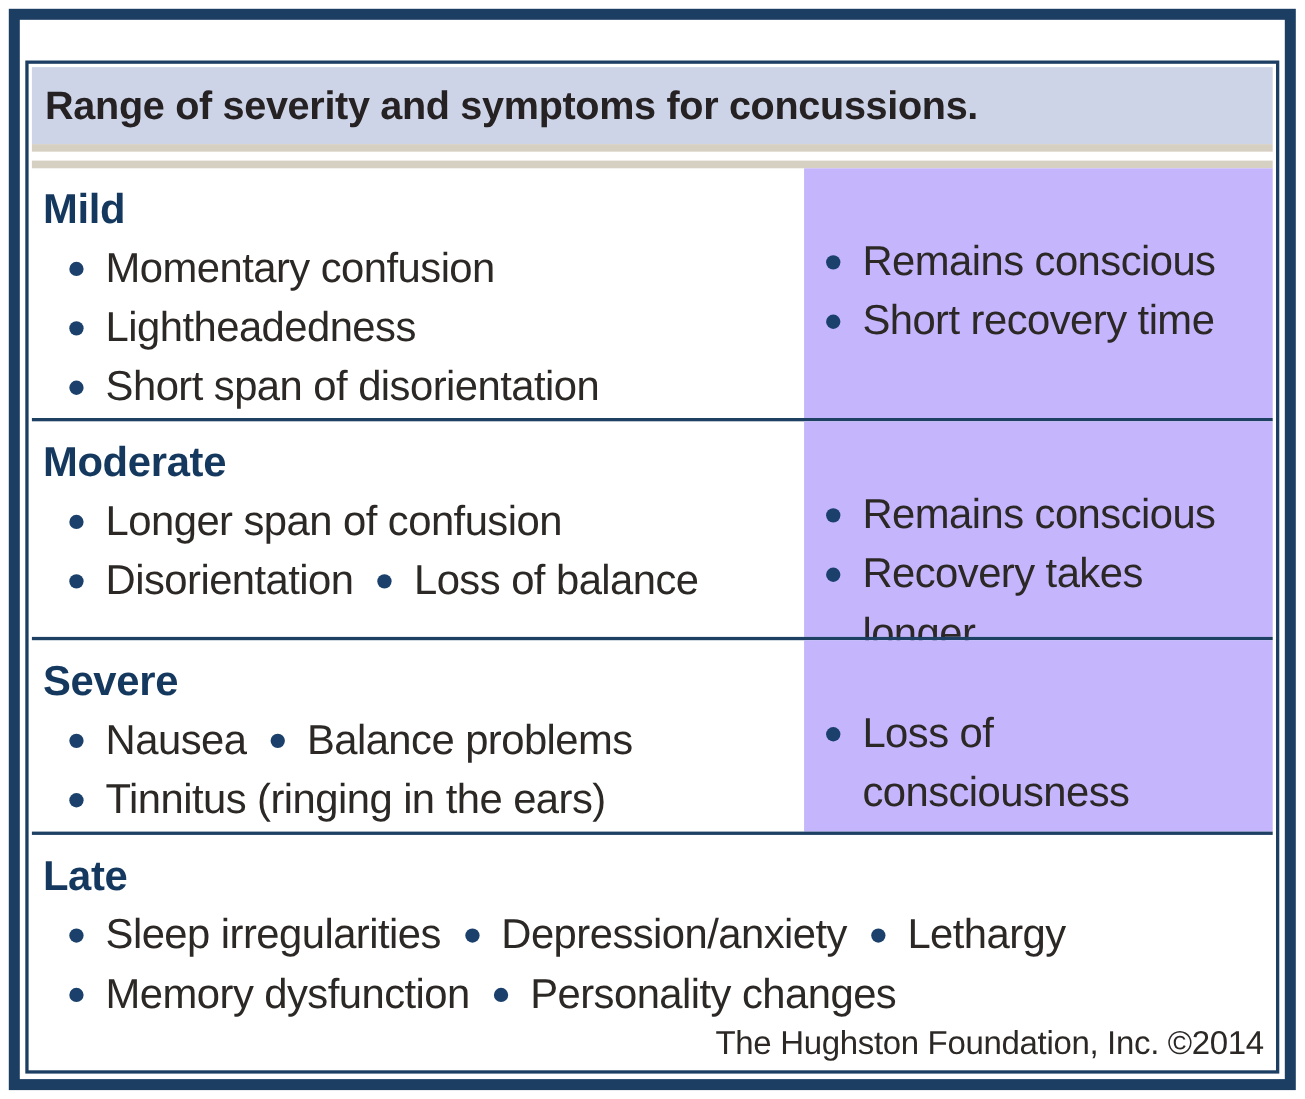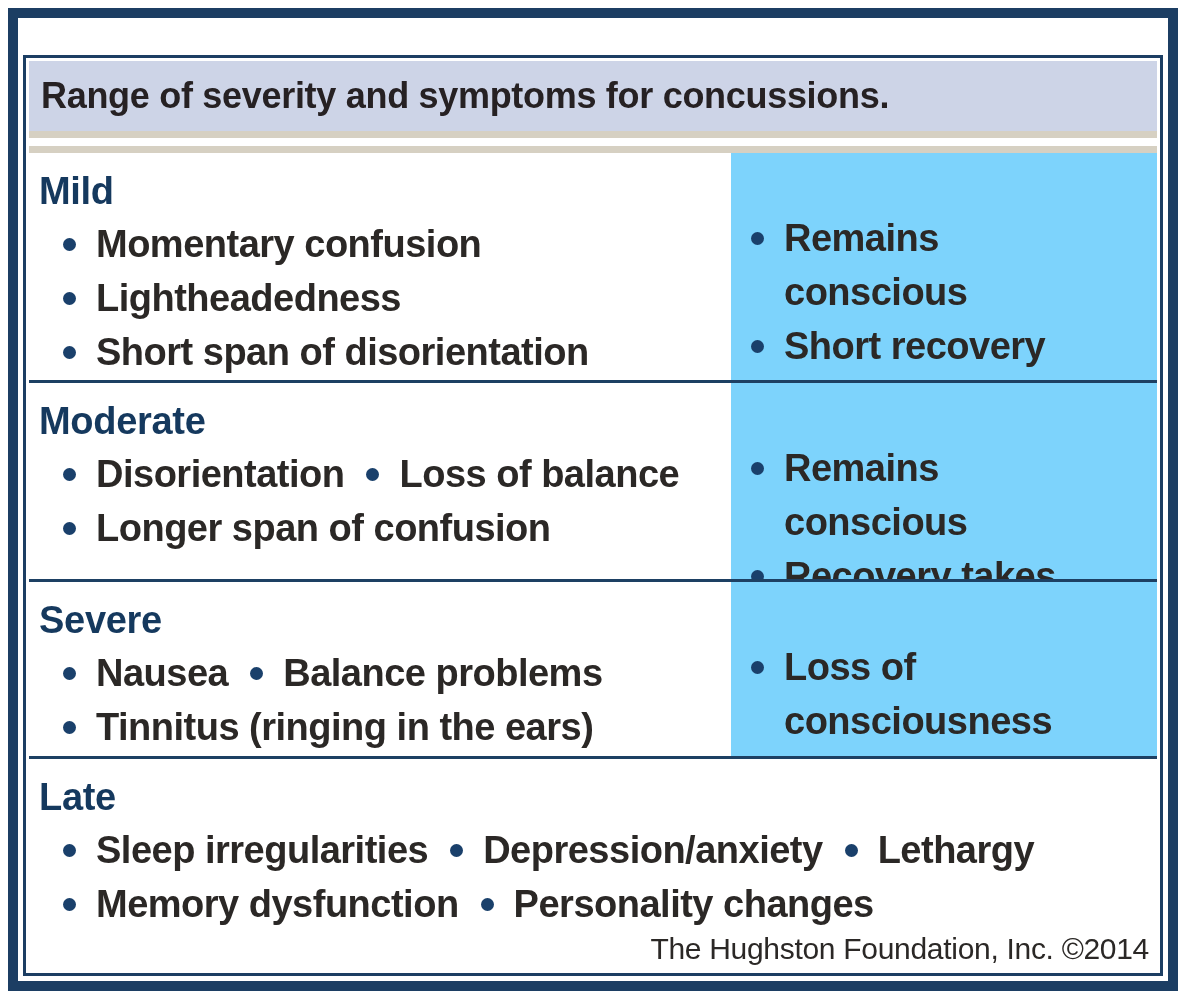--- a/index.html
+++ b/index.html
@@ -50,21 +50,21 @@
   .row-moderate { height: 196px; }
   .row-severe { height: 174px; }
   .row-late { flex: 1; display: flex; flex-direction: row; }
   .divider { height: 3px; background: #1d4063; flex: none; }
 
   .left { flex: 1; padding: 6px 0 0 10px; min-width: 0; }
   .right {
     width: 426px; flex: none;
     padding: 58px 0 0 14px;
   }
-  .right.shaded { background: #7dd3fc; }
+  .right.shaded { background: #c4b5fd; }
 
   .heading {
     margin: 6px 0 0 0;
     font-size: 38px;
     line-height: 52px;
     font-weight: bold;
     color: #15395e;
     letter-spacing: -0.3px;
   }
   .line { display: flex; padding-left: 18px; }
@@ -76,21 +76,20 @@
     background: #1a406b;
     margin: 21px 20px 0 6px;
     flex: none;
   }
   .txt {
     font-size: 38px;
     line-height: 54px;
     color: #2b2826;
     letter-spacing: -0.5px;
     white-space: nowrap;
-    font-weight: bold;
   }
   .right .line { padding-left: 0; }
   .right .txt { white-space: normal; max-width: 335px; }
 
   .credit {
     margin-top: auto;
     text-align: right;
     font-size: 30px;
     line-height: 38px;
     color: #2b2826;
@@ -152,31 +151,31 @@
       </div>
 
       <div class="divider"></div>
 
       <div class="row row-moderate">
         <div class="left">
           <h2 class="heading">Moderate</h2>
           <div class="line">
             <span class="item">
                 <span class="bullet"></span>
+                <span class="txt">Longer span of confusion</span>
+              </span>
+          </div>
+          <div class="line">
+            <span class="item">
+                <span class="bullet"></span>
                 <span class="txt">Disorientation</span>
               </span>
             <span class="item">
                 <span class="bullet"></span>
                 <span class="txt">Loss of balance</span>
-              </span>
-          </div>
-          <div class="line">
-            <span class="item">
-                <span class="bullet"></span>
-                <span class="txt">Longer span of confusion</span>
               </span>
           </div>
         </div>
         <div class="right shaded">
           <div class="line">
             <span class="item">
                 <span class="bullet"></span>
                 <span class="txt">Remains conscious</span>
               </span>
           </div>

